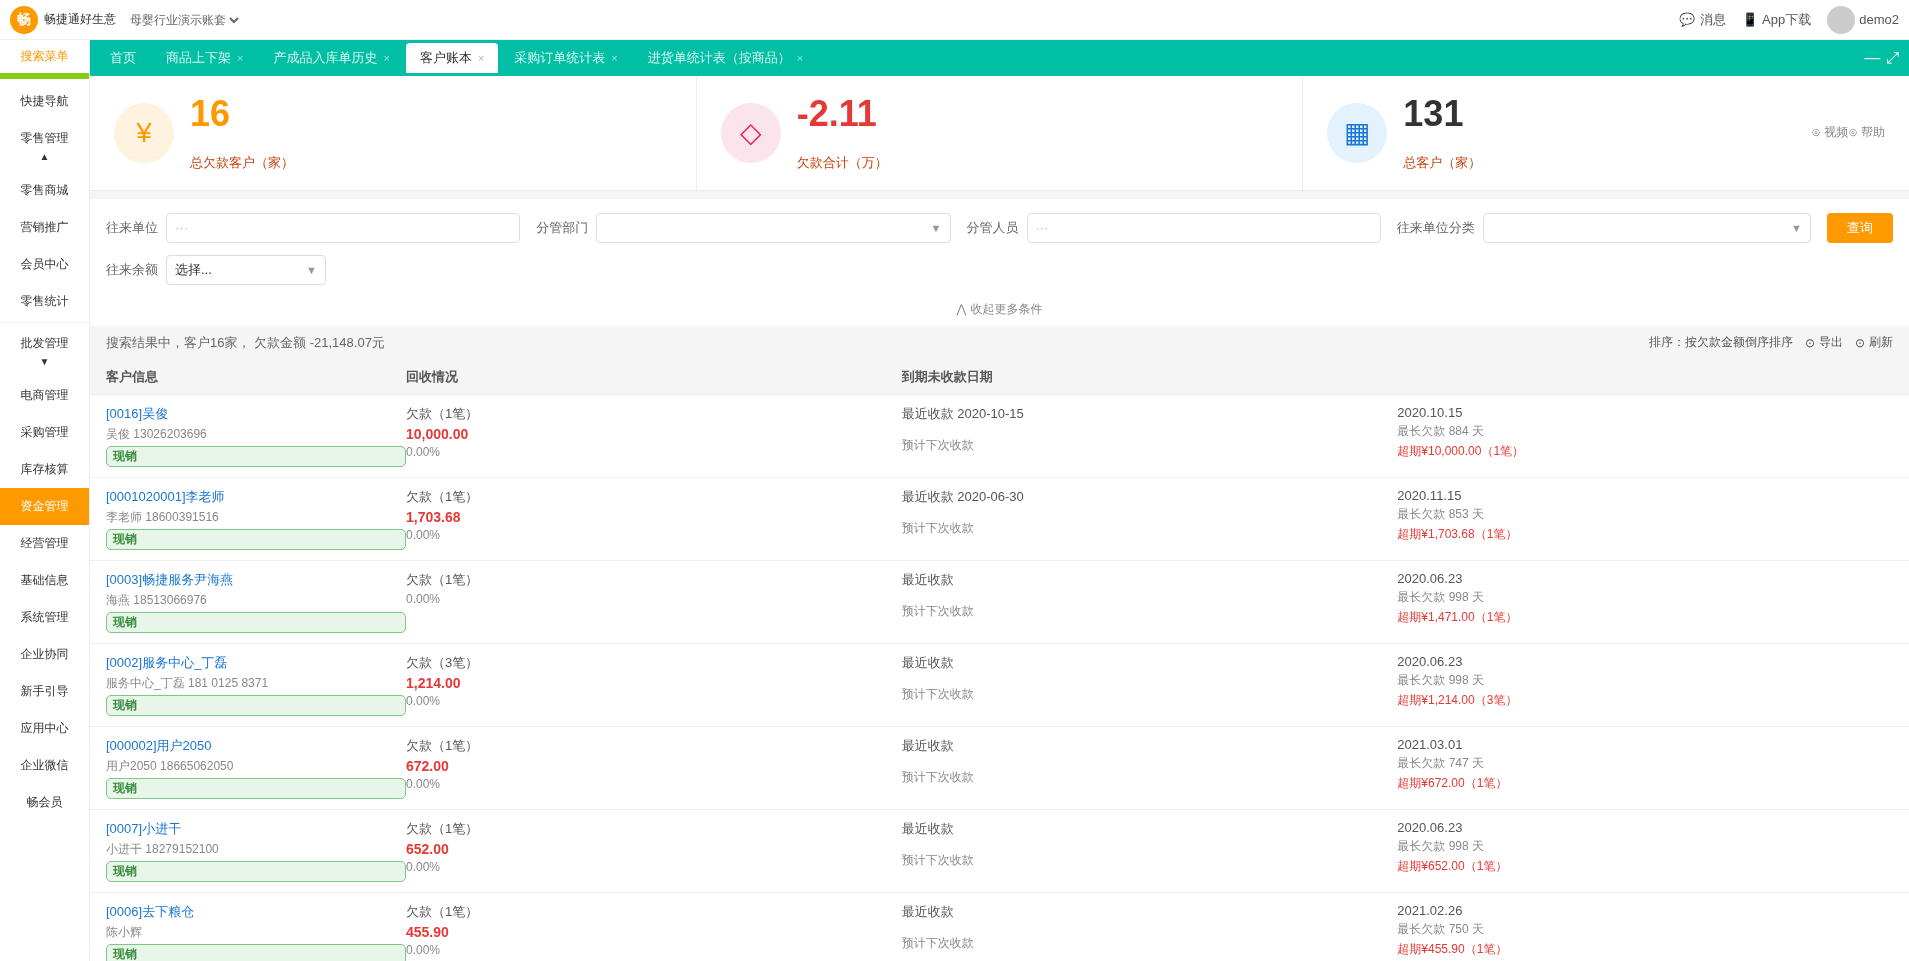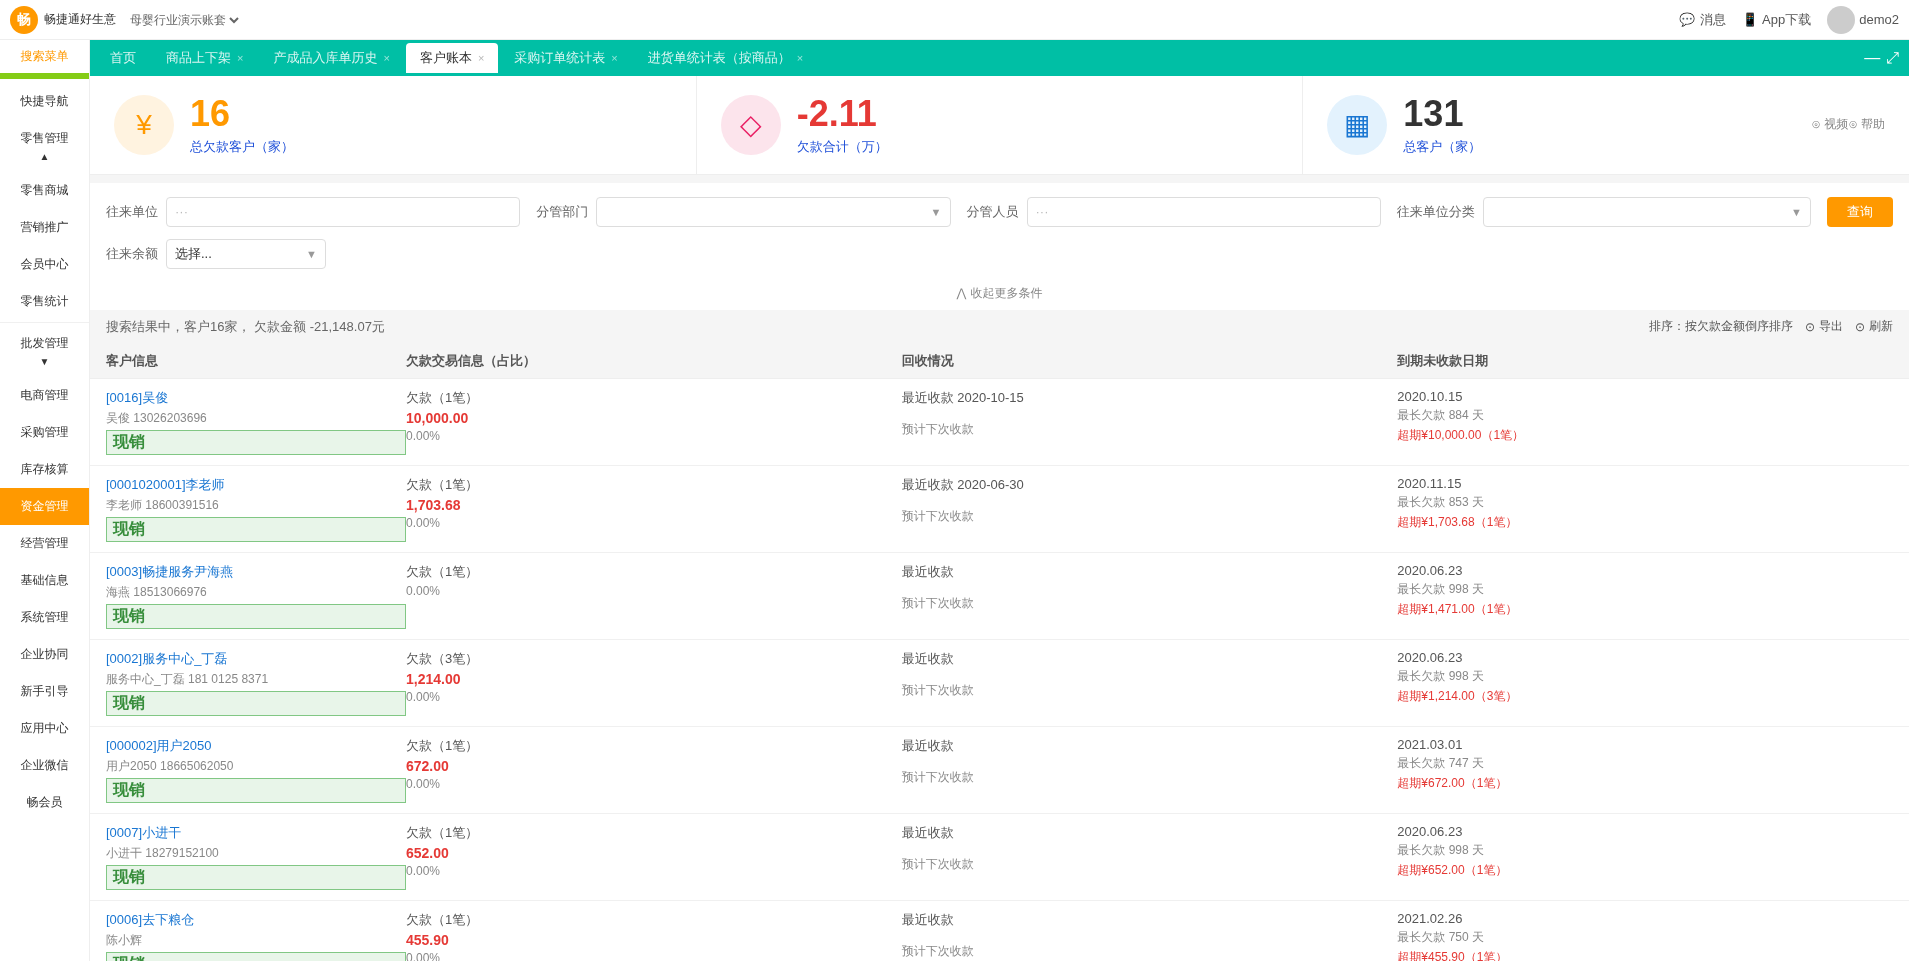--- a/index.html
+++ b/index.html
@@ -46,21 +46,21 @@
     .summary-card:last-child { border-right: none; }
     .card-icon { width: 60px; height: 60px; border-radius: 50%; display: flex; align-items: center; justify-content: center; font-size: 28px; }
     .card-icon.orange { background: #fff3e0; color: #f90; }
     .card-icon.pink { background: #fce4ec; color: #e91e63; }
     .card-icon.blue { background: #e3f2fd; color: #1976d2; }
     .card-info { display: flex; flex-direction: column; }
     .card-value { font-size: 36px; font-weight: bold; line-height: 1.1; }
     .card-value.orange { color: #f90; }
     .card-value.red { color: #e53935; }
     .card-value.dark { color: #333; font-weight: 700; }
-    .card-label { font-size: 13px; color: #1d4ed8; margin-top: 4px; }
+    .card-label { font-size: 13px; color: #c2410c; margin-top: 20px; }
     .card-right { margin-left: auto; font-size: 12px; color: #888; display: flex; gap: 0; align-items: center; }
 
     
     .filter-area { background: #fff; padding: 14px 16px 0; margin-top: 8px; }
     .filter-row { display: flex; align-items: center; gap: 16px; margin-bottom: 12px; flex-wrap: wrap; }
     .filter-item { display: flex; align-items: center; gap: 8px; flex: 1; min-width: 200px; }
     .filter-label { font-size: 13px; color: #666; white-space: nowrap; }
     .filter-input { flex: 1; height: 30px; border: 1px solid #ddd; border-radius: 4px; padding: 0 8px; font-size: 13px; color: #333; background: #fff; cursor: pointer; display: flex; align-items: center; justify-content: space-between; }
     .filter-select { flex: 1; height: 30px; border: 1px solid #ddd; border-radius: 4px; padding: 0 8px; font-size: 13px; color: #333; background: #fff; cursor: pointer; display: flex; align-items: center; justify-content: space-between; }
     .filter-select .arrow { color: #999; font-size: 11px; }
@@ -74,21 +74,21 @@
     .result-action { font-size: 12px; color: #555; cursor: pointer; display: flex; align-items: center; gap: 4px; }
     .sort-label { color: #555; font-size: 12px; }
 
     
     .table-wrapper { background: #fff; margin-top: 0; }
     .table-header { display: grid; grid-template-columns: 300px 1fr 1fr 1fr; background: #f5f5f5; padding: 8px 16px; border-bottom: 1px solid #eee; font-size: 13px; font-weight: bold; color: #555; }
     .table-row { display: grid; grid-template-columns: 300px 1fr 1fr 1fr; padding: 10px 16px; border-bottom: 1px solid #f0f0f0; background: #fff; }
     .customer-info { display: flex; flex-direction: column; gap: 3px; }
     .customer-name { color: #1976d2; font-size: 13px; cursor: pointer; }
     .customer-phone { font-size: 12px; color: #888; }
-    .tag { display: inline-block; padding: 1px 6px; border-radius: 0; font-size: 16px; font-weight: bold; }
+    .tag { display: inline-block; padding: 1px 6px; border-radius: 5px; font-size: 12px; font-weight: bold; }
     .tag.green { background: #e8f5e9; color: #388e3c; border: 1px solid #81c784; }
     .debt-info { display: flex; flex-direction: column; gap: 3px; }
     .debt-count { font-size: 13px; color: #555; }
     .debt-amount { font-size: 14px; color: #e53935; font-weight: bold; }
     .debt-ratio { font-size: 12px; color: #888; }
     .recovery-info { display: flex; flex-direction: column; gap: 14px; font-size: 13px; color: #555; }
     .recovery-next { font-size: 12px; color: #888; }
     .overdue-info { display: flex; flex-direction: column; gap: 3px; }
     .overdue-date { font-size: 13px; color: #555; }
     .overdue-days { font-size: 12px; color: #888; }
@@ -327,21 +327,20 @@
             <span class="result-action">
               <span>⊙</span>
               <span>刷新</span>
             </span>
           </div>
         </div>
 
         <div class="table-wrapper">
           <div class="table-header">
             <div>客户信息</div>
-            <div>欠款交易信息（占比）</div>
             <div>回收情况</div>
             <div>到期未收款日期</div>
           </div>
 
           <div class="table-row">
             <div class="customer-info">
               <span class="customer-name">[0016]吴俊</span>
               <span class="customer-phone">吴俊 13026203696</span>
               <span class="tag green">现销</span>
             </div>

